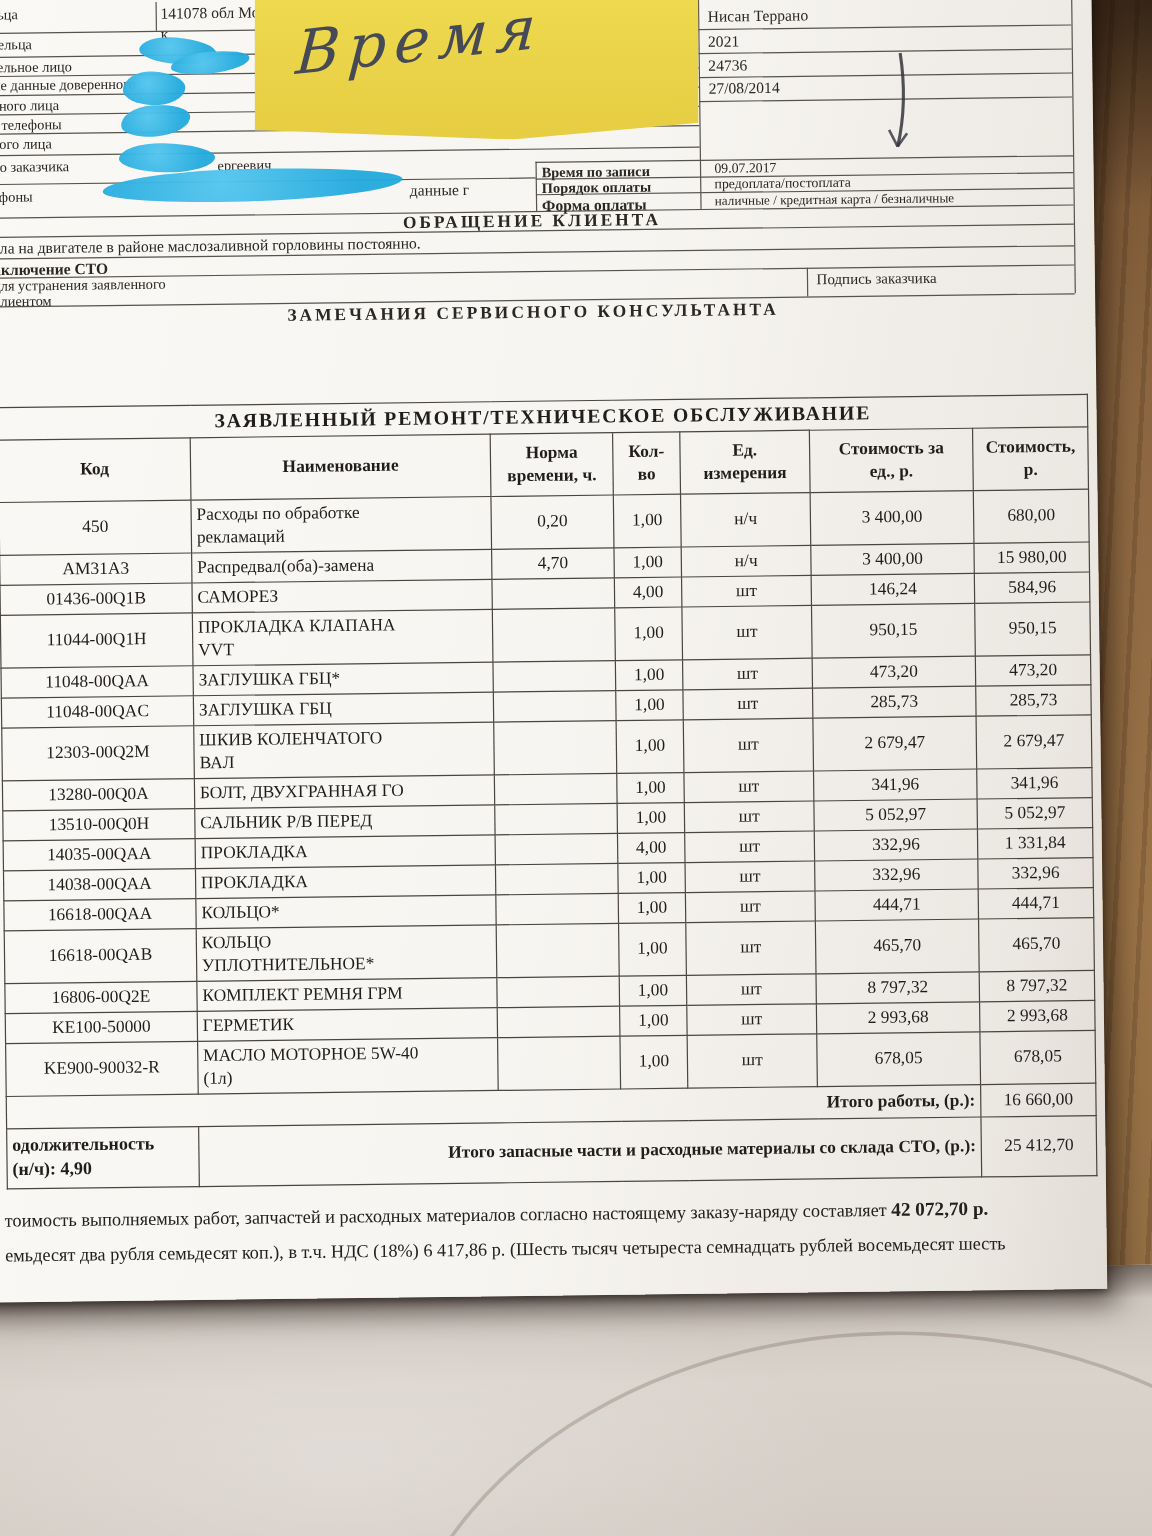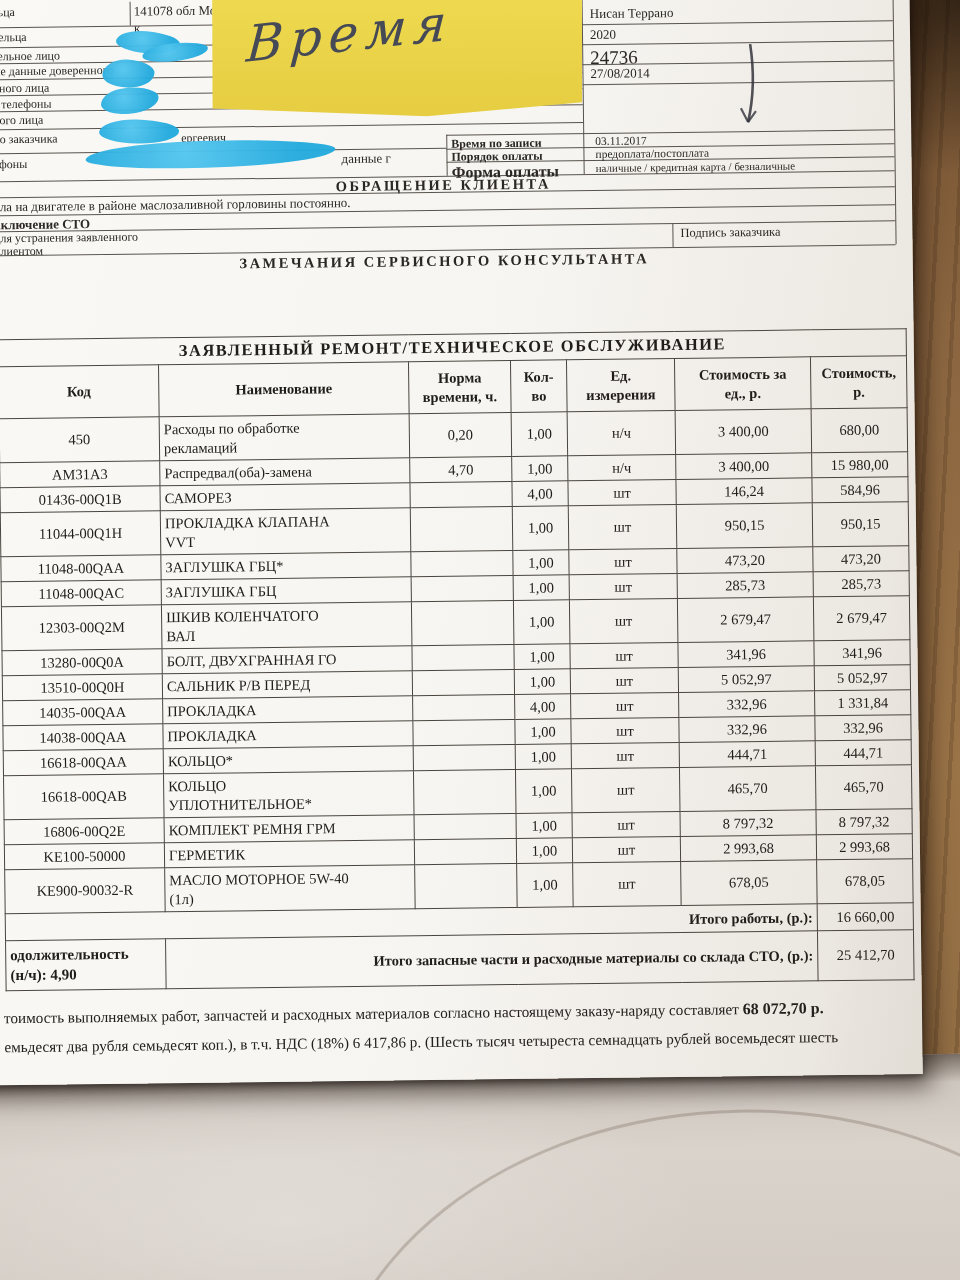--- a/index.html
+++ b/index.html
@@ -115,29 +115,29 @@
       <div class="ftext flab" style="top:110px">ного лица</div>
       <div class="ftext flab" style="top:129px">цо заказчика</div>
       <div class="ftext flab" style="top:154px">ефоны</div>
 
       <div class="ftext" style="left:144px;top:2px;font-size:13px">141078 обл Моск</div>
       <div class="ftext" style="left:144px;top:19px;font-size:13px">к</div>
       <div class="ftext" style="left:190px;top:130px;font-size:12px">ергеевич</div>
       <div class="ftext" style="left:350px;top:152px;font-size:13px">данные г</div>
 
       <div class="ftext" style="left:600px;top:10px;font-size:13px">Нисан Террано</div>
-      <div class="ftext" style="left:600px;top:31px;font-size:13px">2020</div>
-      <div class="ftext" style="left:600px;top:51px;font-size:19px">24736</div>
+      <div class="ftext" style="left:600px;top:31px;font-size:13px">2021</div>
+      <div class="ftext" style="left:600px;top:51px;font-size:13px">24736</div>
       <div class="ftext" style="left:600px;top:70px;font-size:13px">27/08/2014</div>
 
       <div class="ftext bold" style="left:460px;top:139px;font-size:12px">Время по записи</div>
-      <div class="ftext" style="left:604px;top:139px;font-size:11.5px">03.11.2017</div>
+      <div class="ftext" style="left:604px;top:139px;font-size:11.5px">09.07.2017</div>
       <div class="ftext bold" style="left:460px;top:152px;font-size:12px">Порядок оплаты</div>
       <div class="ftext" style="left:604px;top:152px;font-size:11.5px">предоплата/постоплата</div>
-      <div class="ftext bold" style="left:460px;top:166px;font-size:16px">Форма оплаты</div>
+      <div class="ftext bold" style="left:460px;top:166px;font-size:13px">Форма оплаты</div>
       <div class="ftext" style="left:604px;top:166px;font-size:11px">наличные / кредитная карта / безналичные</div>
 
       <div class="blob" style="left:126px;top:30px;width:64px;height:22px;transform:rotate(6deg)"></div>
       <div class="blob" style="left:152px;top:42px;width:66px;height:18px;transform:rotate(-5deg)"></div>
       <div class="blob" style="left:112px;top:58px;width:52px;height:28px;transform:rotate(3deg)"></div>
       <div class="blob" style="left:110px;top:86px;width:58px;height:26px;transform:rotate(-4deg)"></div>
       <div class="blob" style="left:108px;top:118px;width:80px;height:24px;transform:rotate(2deg)"></div>
       <div class="blob" style="left:94px;top:140px;width:250px;height:27px;transform:rotate(-1deg)"></div>
 
       <svg class="pen" width="50" height="95" viewBox="0 0 50 95">
@@ -347,20 +347,20 @@
 (н/ч): 4,90</td>
             <td colspan="5" class="tlab">Итого запасные части и расходные материалы со склада СТО, (р.):</td>
             <td class="tval">25 412,70</td>
           </tr>
         </tbody>
       </table>
 
       <div class="foot">
         <div>
           <span>тоимость выполняемых работ, запчастей и расходных материалов согласно настоящему заказу-наряду составляет</span>
-          <b>68 072,70 р.</b>
+          <b>42 072,70 р.</b>
         </div>
         <div>емьдесят два рубля семьдесят коп.), в т.ч. НДС (18%) 6 417,86 р. (Шесть тысяч четыреста семнадцать рублей восемьдесят шесть</div>
       </div>
 
     </div>
   </div>
 </div>
 
 </body></html>

